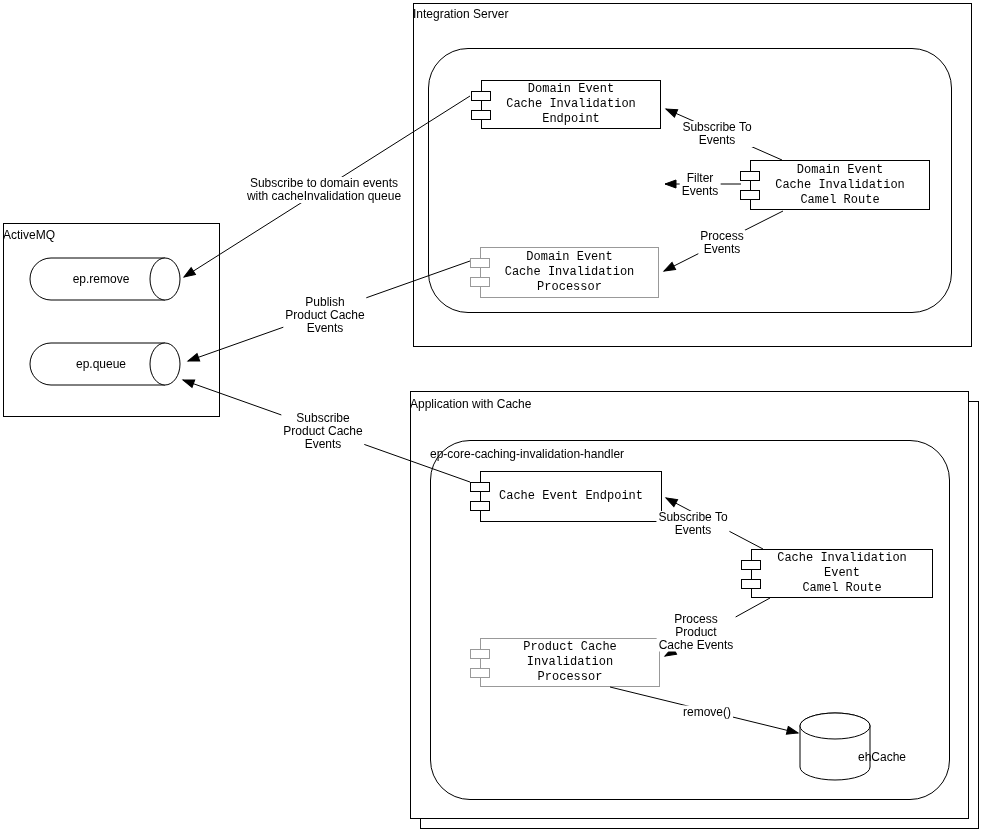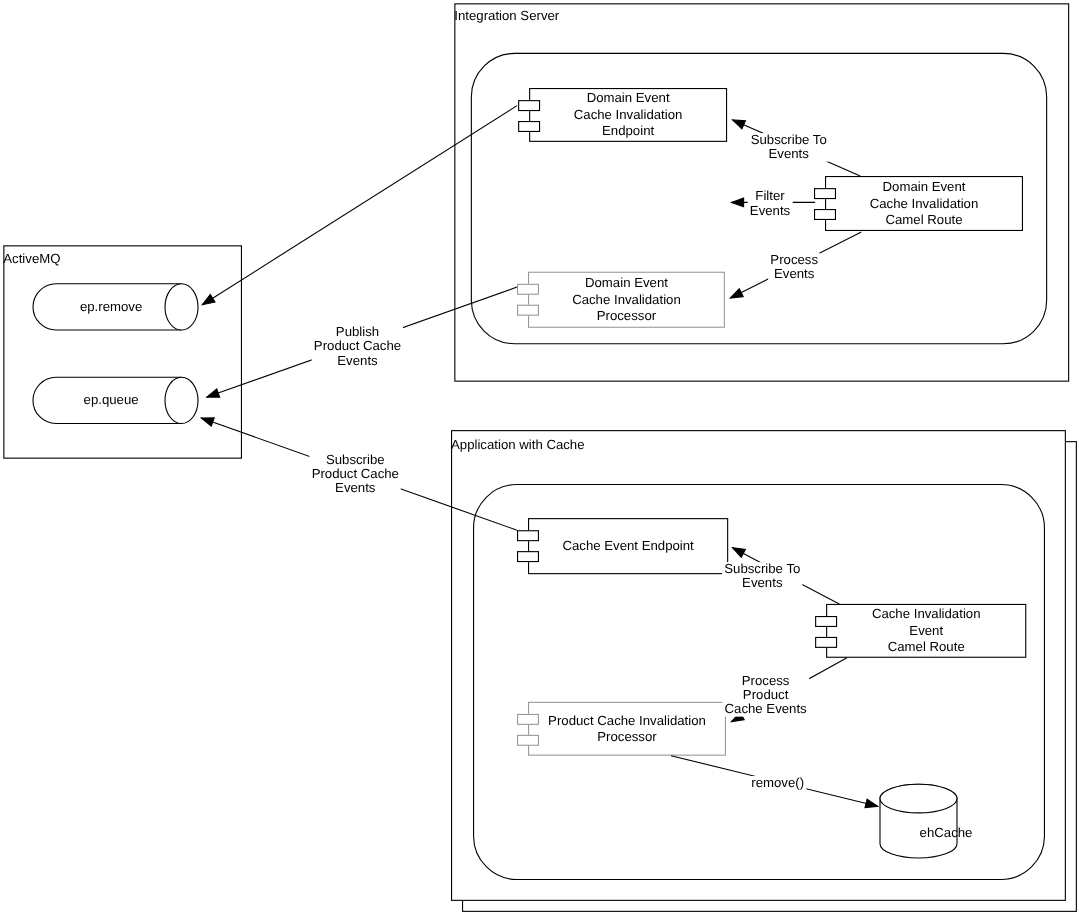--- a/index.html
+++ b/index.html
@@ -6,21 +6,21 @@
   #canvas {
     position:relative; width:981px; height:831px; background:#ffffff;
     font-family:"Liberation Sans", sans-serif; font-size:12px; color:#000;
     overflow:hidden;
   }
   .box { position:absolute; box-sizing:border-box; border:1px solid #000; background:#ffffff; }
   .rounded { border-radius:40px; }
   .title { position:absolute; box-sizing:border-box; z-index:10; line-height:14px; }
   .comp {
     position:absolute; box-sizing:border-box; border:1px solid #000; background:#ffffff;
-    display:flex; align-items:center; justify-content:center;
+    display:flex; align-items:center; justify-content:center;font-family:Liberation Mono, monospace;
   }
   .comp .clabel { text-align:center; white-space:pre-line; line-height:15px; width:100%; }
   .comp.gray { border-color:#999999; }
   .comp.gray .port { border-color:#999999; }
   .port {
     position:absolute; left:-11px; width:20px; height:10px;
     border:1px solid #000; background:#ffffff; box-sizing:border-box;
   }
   .p1 { top:10px; } .p2 { top:29px; }
   svg.overlay { position:absolute; left:0; top:0; z-index:5; pointer-events:none; }
@@ -42,20 +42,21 @@
 
   <div class="box" style="left:413px;top:3px;width:559px;height:344px"></div>
   <div class="title" style="left:413px;top:7px;width:559px">Integration Server</div>
 
   <div class="box rounded" style="left:428px;top:48px;width:524px;height:265px"></div>
 
   <div class="box" style="left:3px;top:223px;width:217px;height:194px"></div>
   <div class="title" style="left:3px;top:228px;width:217px">ActiveMQ</div>
 
   <div class="box rounded" style="left:430px;top:440px;width:520px;height:360px"></div>
+  <div class="title" style="left:430px;top:447px;width:520px">ep-core-caching-invalidation-handler</div>
 
   <div class="comp" style="left:481px;top:80px;width:180px;height:49px">
     <span class="port p1"></span>
     <span class="port p2"></span>
     <div class="clabel">Domain Event
 Cache Invalidation
 Endpoint</div>
   </div>
 
 
@@ -124,22 +125,24 @@
     <line x1="782" y1="160" x2="666" y2="109" stroke="#000" stroke-width="1" marker-end="url(#ah)"></line>
     <line x1="741" y1="184" x2="665" y2="184" stroke="#000" stroke-width="1" marker-end="url(#ah)"></line>
     <line x1="783" y1="211" x2="664" y2="271" stroke="#000" stroke-width="1" marker-end="url(#ah)"></line>
     <line x1="763" y1="549" x2="666" y2="498" stroke="#000" stroke-width="1" marker-end="url(#ah)"></line>
     <line x1="770" y1="598" x2="665" y2="656" stroke="#000" stroke-width="1" marker-end="url(#ah)"></line>
     <line x1="610" y1="687" x2="798" y2="733" stroke="#000" stroke-width="1" marker-end="url(#ah)"></line>
   </svg>
 
   <div class="lbl plain" style="left:101px;top:279px">ep.remove</div>
   <div class="lbl plain" style="left:101px;top:364px">ep.queue</div>
-  <div class="lbl plain" style="left:860px;top:757px">ehCache</div>
+  <div class="lbl plain" style="left:882px;top:757px">ehCache</div>
 
+  <div class="lbl" style="left:324px;top:190px">Subscribe to domain events
+with cacheInvalidation queue</div>
   <div class="lbl" style="left:325px;top:315px">Publish
 Product Cache
 Events</div>
   <div class="lbl" style="left:323px;top:431px">Subscribe
 Product Cache
 Events</div>
 
   <div class="lbl" style="left:717px;top:134px">Subscribe To
 Events</div>
   <div class="lbl" style="left:700px;top:185px">Filter

